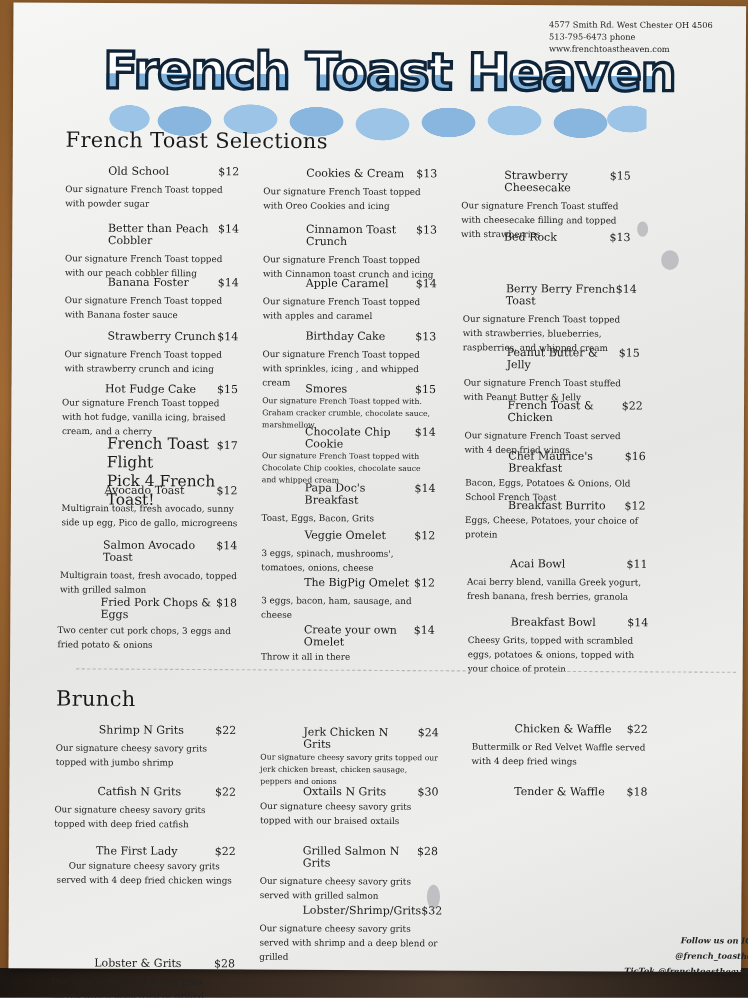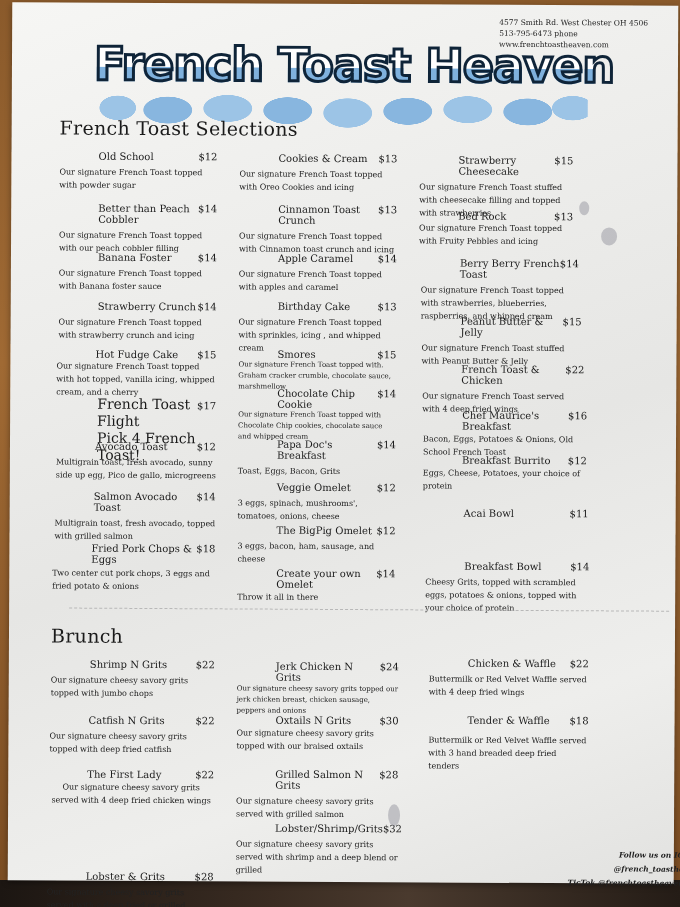--- a/index.html
+++ b/index.html
@@ -112,21 +112,21 @@
         <span class="name">Strawberry Crunch</span>
         <span class="price">$14</span>
       </div>
     <div class="desc">Our signature French Toast topped with strawberry crunch and icing</div>
   </div>
   <div class="item" style="left:46px; top:346px; width:160px;">
     <div class="row">
         <span class="name">Hot Fudge Cake</span>
         <span class="price">$15</span>
       </div>
-    <div class="desc" style="margin-top:0;">Our signature French Toast topped with hot topped, vanilla icing, whipped cream, and a cherry</div>
+    <div class="desc" style="margin-top:0;">Our signature French Toast topped with hot fudge, vanilla icing, braised cream, and a cherry</div>
   </div>
   <div class="item big" style="left:48px; top:393px; width:158px;">
     <div class="row">
         <span class="name">French Toast Flight</span>
         <span class="price">$17</span>
       </div>
     <div class="name">Pick 4 French Toast!</div>
   </div>
   <div class="item" style="left:46px; top:438px; width:160px;">
     <div class="row">
@@ -226,21 +226,20 @@
         <span class="name">Strawberry Cheesecake</span>
         <span class="price">$15</span>
       </div>
     <div class="desc">Our signature French Toast stuffed with cheesecake filling and  topped with strawberries</div>
   </div>
   <div class="item" style="left:408px; top:206px; width:154px;">
     <div class="row">
         <span class="name">Bed Rock</span>
         <span class="price">$13</span>
       </div>
-    <div class="desc" style="margin-top:0;">Our signature French Toast topped with Fruity Pebbles and icing</div>
   </div>
   <div class="item" style="left:410px; top:253px; width:158px;">
     <div class="row">
         <span class="name">Berry Berry French Toast</span>
         <span class="price">$14</span>
       </div>
     <div class="desc">Our signature French Toast topped with strawberries, blueberries, raspberries, and whipped cream</div>
   </div>
   <div class="item" style="left:411px; top:311px; width:160px;">
     <div class="row">
@@ -268,39 +267,40 @@
         <span class="name">Breakfast Burrito</span>
         <span class="price">$12</span>
       </div>
     <div class="desc" style="margin-top:1px;">Eggs, Cheese, Potatoes, your choice of protein</div>
   </div>
   <div class="item" style="left:415px; top:503px; width:164px;">
     <div class="row">
         <span class="name">Acai Bowl</span>
         <span class="price">$11</span>
       </div>
+    <div class="desc">Acai berry blend, vanilla Greek yogurt, fresh banana, fresh berries, granola</div>
   </div>
   <div class="item" style="left:416px; top:556px; width:164px;">
     <div class="row">
         <span class="name">Breakfast Bowl</span>
         <span class="price">$14</span>
       </div>
     <div class="desc">Cheesy Grits, topped with scrambled eggs, potatoes &amp; onions, topped with your choice of protein</div>
   </div>
 
   <div class="divider"></div>
 
   <div class="section-title" style="left:42px; top:622px;">Brunch</div>
 
   <div class="item" style="left:42px; top:656px; width:164px;">
     <div class="row">
         <span class="name">Shrimp N Grits</span>
         <span class="price">$22</span>
       </div>
-    <div class="desc">Our signature cheesy savory grits topped with jumbo chops</div>
+    <div class="desc">Our signature cheesy savory grits topped with jumbo shrimp</div>
   </div>
   <div class="item" style="left:41px; top:712px; width:165px;">
     <div class="row">
         <span class="name">Catfish N Grits</span>
         <span class="price">$22</span>
       </div>
     <div class="desc">Our signature cheesy savory grits topped with deep fried catfish</div>
   </div>
   <div class="item" style="left:40px; top:766px; width:166px;">
     <div class="row">
@@ -351,21 +351,20 @@
         <span class="name">Chicken &amp; Waffle</span>
         <span class="price">$22</span>
       </div>
     <div class="desc">Buttermilk or Red Velvet Waffle served with 4 deep fried wings</div>
   </div>
   <div class="item" style="left:420px; top:710px; width:160px;">
     <div class="row">
         <span class="name">Tender &amp; Waffle</span>
         <span class="price">$18</span>
       </div>
-    <div class="desc" style="margin-top:8px;">Buttermilk or Red Velvet Waffle served with 3 hand breaded deep fried tenders</div>
   </div>
 
   <div class="social">
     <div>Follow us on IG @french_toasthe</div>
     <div>TicTok @frenchtoastheaven</div>
   </div>
 
   <div class="stain" style="left:568px; top:196px; width:10px; height:14px;"></div>
   <div class="stain" style="left:590px; top:222px; width:16px; height:18px;"></div>
   <div class="stain" style="left:380px; top:800px; width:12px; height:22px;"></div>

